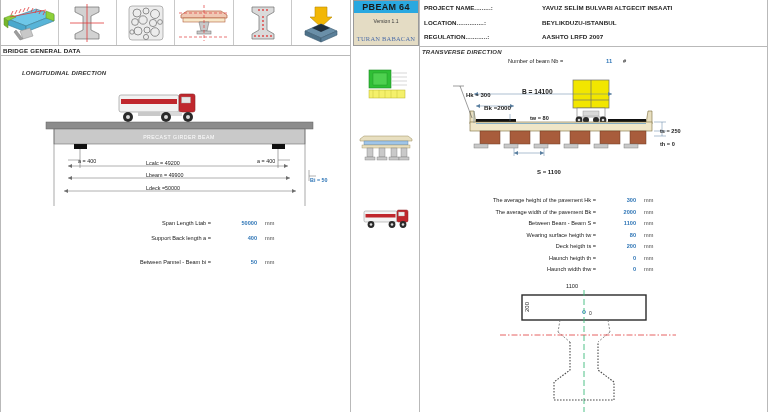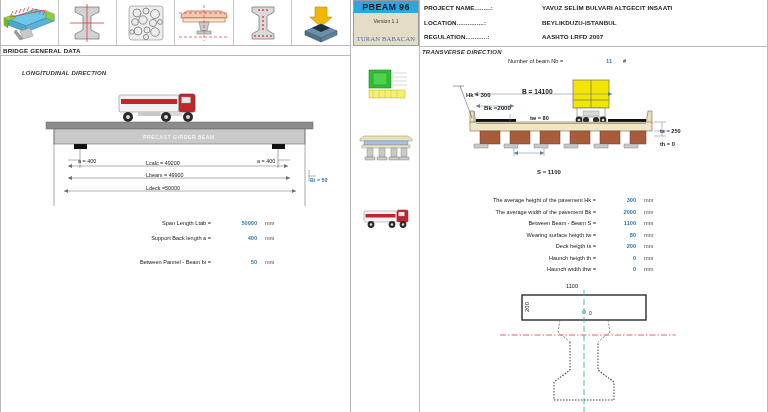--- a/index.html
+++ b/index.html
@@ -162,21 +162,21 @@
         <polygon points="22,4 28,4 28,14 33,14 22,24 11,14 16,14 16,4" fill="#f2b705" stroke="#b98a04" stroke-width=".6"></polygon>
         <polygon points="6,28 22,21 38,28 22,35" fill="#6a8fa8" stroke="#3d5a70" stroke-width=".6"></polygon>
         <polygon points="6,28 22,35 22,39 6,32" fill="#4d7189" stroke="#3d5a70" stroke-width=".6"></polygon>
         <polygon points="22,35 38,28 38,32 22,39" fill="#5b809a" stroke="#3d5a70" stroke-width=".6"></polygon>
         <polygon points="13,25 22,21 31,25 22,29" fill="#1f2f3d"></polygon>
       </svg>
     </div>
   </div>
 
   <div class="titlebox">
-    <div class="pbeam">PBEAM 96</div>
+    <div class="pbeam">PBEAM 64</div>
     <div class="vers">Version 1.1</div>
     <div class="author">TURAN BABACAN</div>
   </div>
 
   <div class="projinfo">
     <div class="prow">
       <div class="plabel">PROJECT NAME.........:</div>
       <div class="pval">YAVUZ SELİM BULVARI ALTGECIT INSAATI</div>
     </div>
     <div class="prow">

